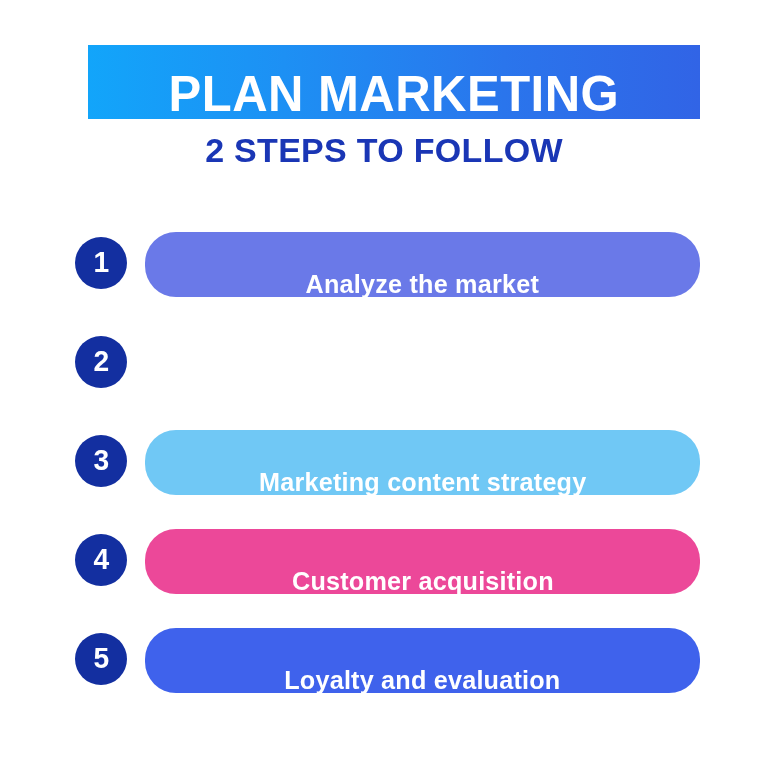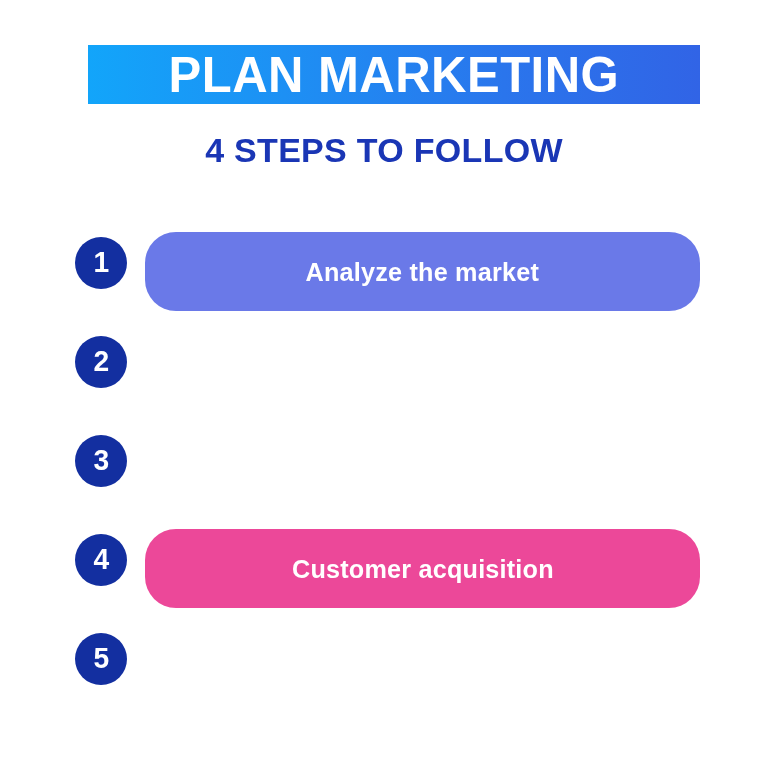--- a/index.html
+++ b/index.html
@@ -22,24 +22,24 @@
     height: 768px;
     background: #ffffff;
   }
 
   
   .title-banner {
     position: absolute;
     left: 88px;
     top: 45px;
     width: 612px;
-    height: 59px;
+    height: 74px;
     background: linear-gradient(90deg, #12a5fa 0%, #1d90f4 32%, #2a75ec 68%, #3164e6 100%);
     display: flex;
-    align-items: center;
+    align-items: flex-end;
     justify-content: center;
   }
 
   .title-text {
     color: #ffffff;
     font-size: 50px;
     font-weight: 700;
     letter-spacing: 0.5px;
     line-height: 1;
     white-space: nowrap;
@@ -97,24 +97,24 @@
     font-weight: 700;
     line-height: 1;
     transform: translateY(-1px) scaleX(0.94);
   }
 
   .step-bar {
     position: absolute;
     left: 145px;
     top: 0;
     width: 555px;
-    height: 79px;
+    height: 65px;
     border-radius: 31px;
     display: flex;
-    align-items: center;
+    align-items: flex-end;
     justify-content: center;
     box-sizing: border-box;
   }
 
   .step-label {
     color: #ffffff;
     font-size: 26px;
     font-weight: 700;
     letter-spacing: 0.2px;
     line-height: 1;
@@ -124,21 +124,21 @@
 </style>
 </head>
 <body>
 
 <div id="infographic" style="background: rgb(255, 255, 255);">
 
   <div class="title-banner" style="background: linear-gradient(90deg, rgb(18, 165, 250) 0%, rgb(29, 144, 244) 32%, rgb(42, 117, 236) 68%, rgb(49, 100, 230) 100%);">
     <span class="title-text" style="color: rgb(255, 255, 255);">PLAN MARKETING</span>
   </div>
 
-  <div class="subtitle" style="color: rgb(26, 54, 181);">4 STEPS TO FOLLOW</div>
+  <div class="subtitle" style="color: rgb(26, 54, 181);">2 STEPS TO FOLLOW</div>
 
   <div class="steps">
 
     <div class="step-row">
       <div class="step-badge" style="background: rgb(19, 47, 160);">
         <span class="step-number" style="color: rgb(255, 255, 255);">1</span>
       </div>
       <div class="step-bar" style="background: rgb(106, 121, 232);">
         <span class="step-label" style="color: rgb(255, 255, 255);">Analyze the market</span>
       </div>
@@ -147,31 +147,37 @@
     <div class="step-row">
       <div class="step-badge" style="background: rgb(19, 47, 160);">
         <span class="step-number" style="color: rgb(255, 255, 255);">2</span>
       </div>
     </div>
 
     <div class="step-row">
       <div class="step-badge" style="background: rgb(19, 47, 160);">
         <span class="step-number" style="color: rgb(255, 255, 255);">3</span>
       </div>
+      <div class="step-bar" style="background: rgb(112, 200, 245);">
+        <span class="step-label" style="color: rgb(255, 255, 255);">Marketing content strategy</span>
+      </div>
     </div>
 
     <div class="step-row">
       <div class="step-badge" style="background: rgb(19, 47, 160);">
         <span class="step-number" style="color: rgb(255, 255, 255);">4</span>
       </div>
       <div class="step-bar" style="background: #ec4899;">
         <span class="step-label" style="color: rgb(255, 255, 255);">Customer acquisition</span>
       </div>
     </div>
 
     <div class="step-row">
       <div class="step-badge" style="background: rgb(19, 47, 160);">
         <span class="step-number" style="color: rgb(255, 255, 255);">5</span>
       </div>
+      <div class="step-bar" style="background: rgb(63, 98, 236);">
+        <span class="step-label" style="color: rgb(255, 255, 255);">Loyalty and evaluation</span>
+      </div>
     </div>
 
   </div>
 </div>
 
 </body></html>

